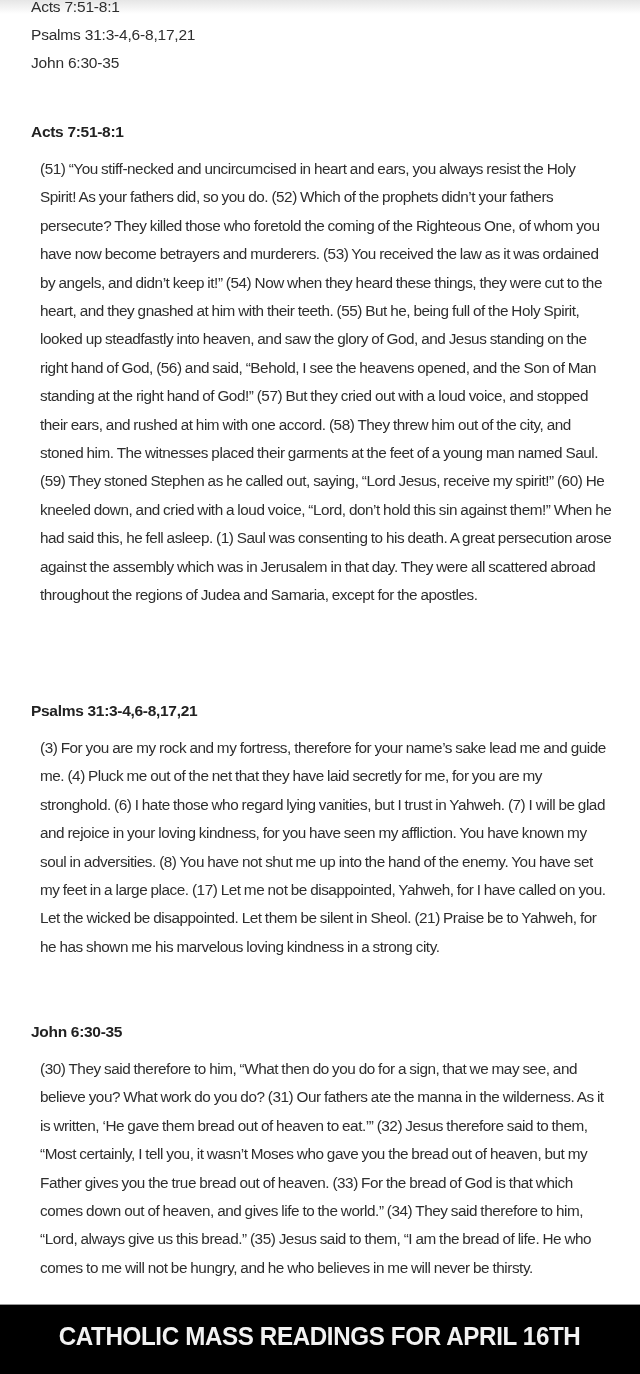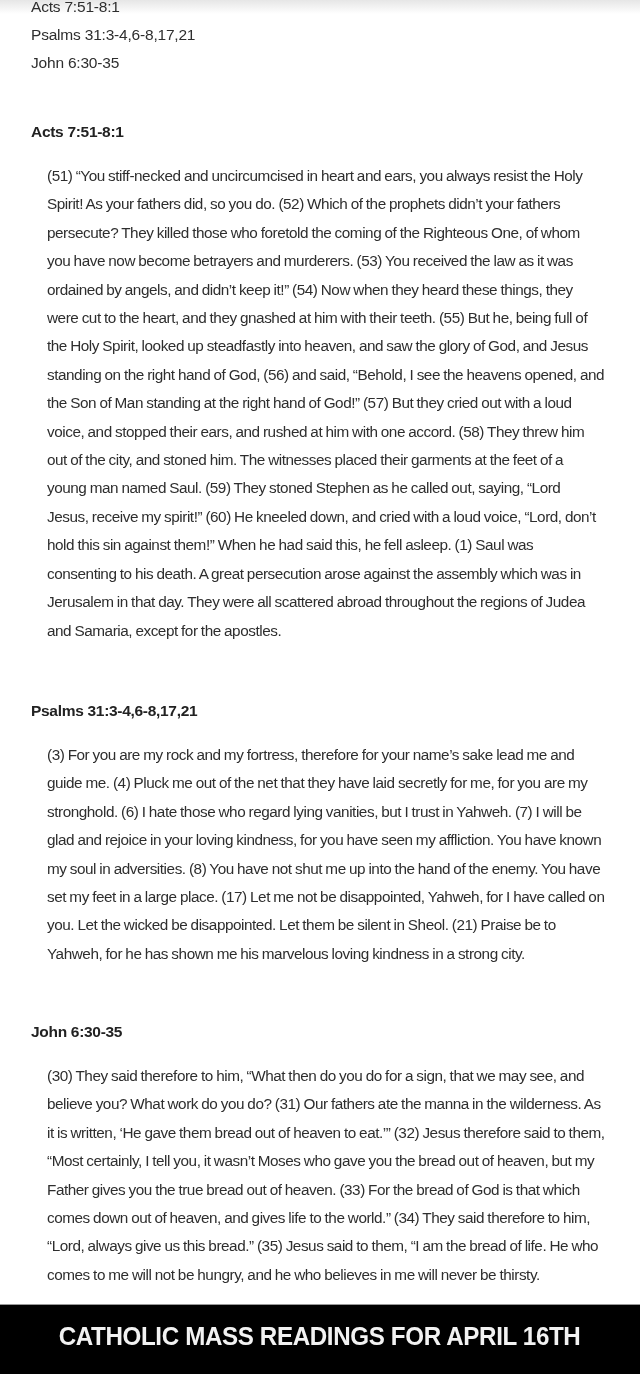--- a/index.html
+++ b/index.html
@@ -18,21 +18,21 @@
       font-size: 15.5px; line-height: 28px; letter-spacing: -0.2px;
       color: #2e2e2e; white-space: nowrap;
     }
     .reading { position: absolute; left: 31px; width: 590px; }
     .reading-title {
       font-size: 15.5px; font-weight: bold; line-height: 28px;
       color: #222; letter-spacing: -0.3px; white-space: nowrap;
     }
     .reading-text {
       font-size: 15.3px; line-height: 28.4px; letter-spacing: -0.45px;
-      word-spacing: -0.5px; color: #2e2e2e; margin: 16px;
+      word-spacing: -0.5px; color: #2e2e2e; margin: 9px;
     }
     .banner {
       position: absolute; left: 0; top: 1304px; width: 640px; height: 70px;
       background: #000; border-top: 1px solid #999;
       display: flex; align-items: flex-start; justify-content: center;
     }
     .banner-title {
       margin-top: 16px;
       font-family: "Liberation Sans", sans-serif; font-weight: bold;
       font-size: 26px; letter-spacing: -0.4px; color: #f2f2f2; white-space: nowrap;

